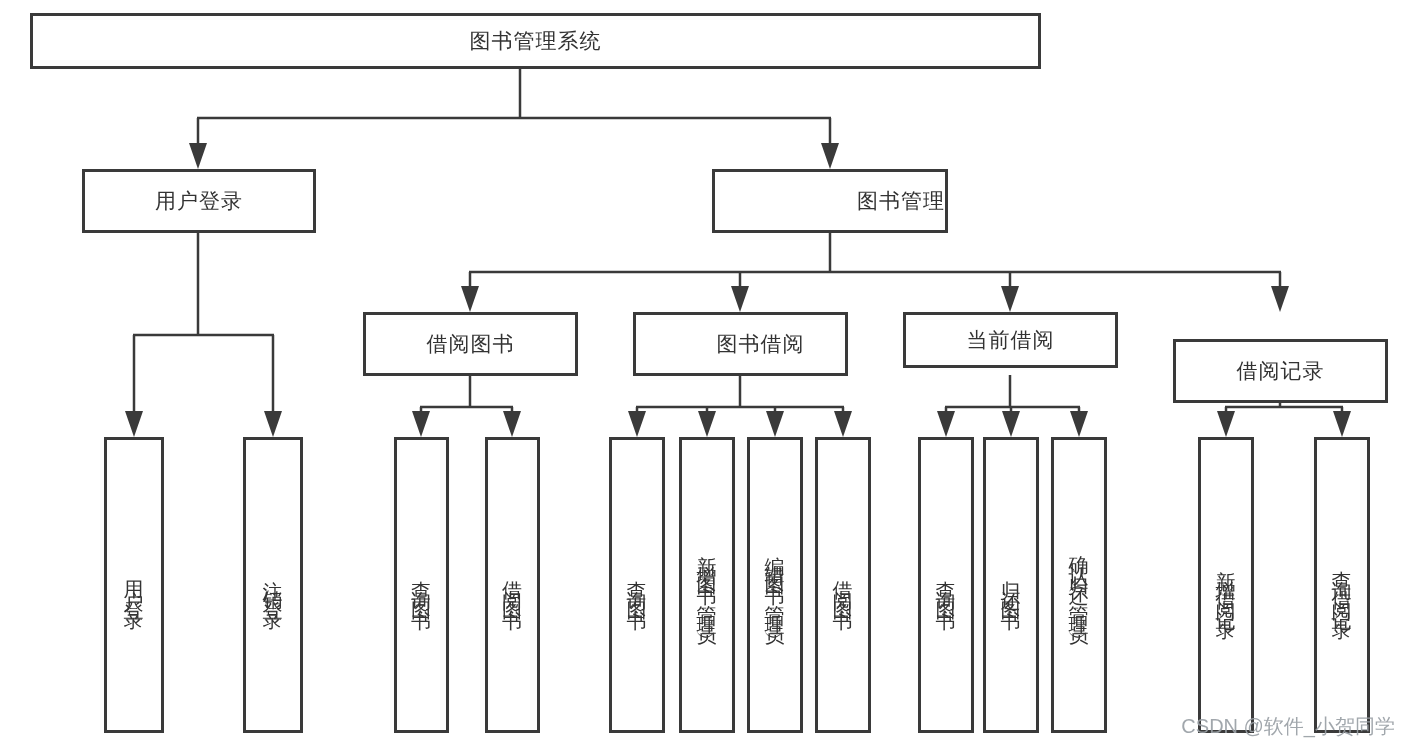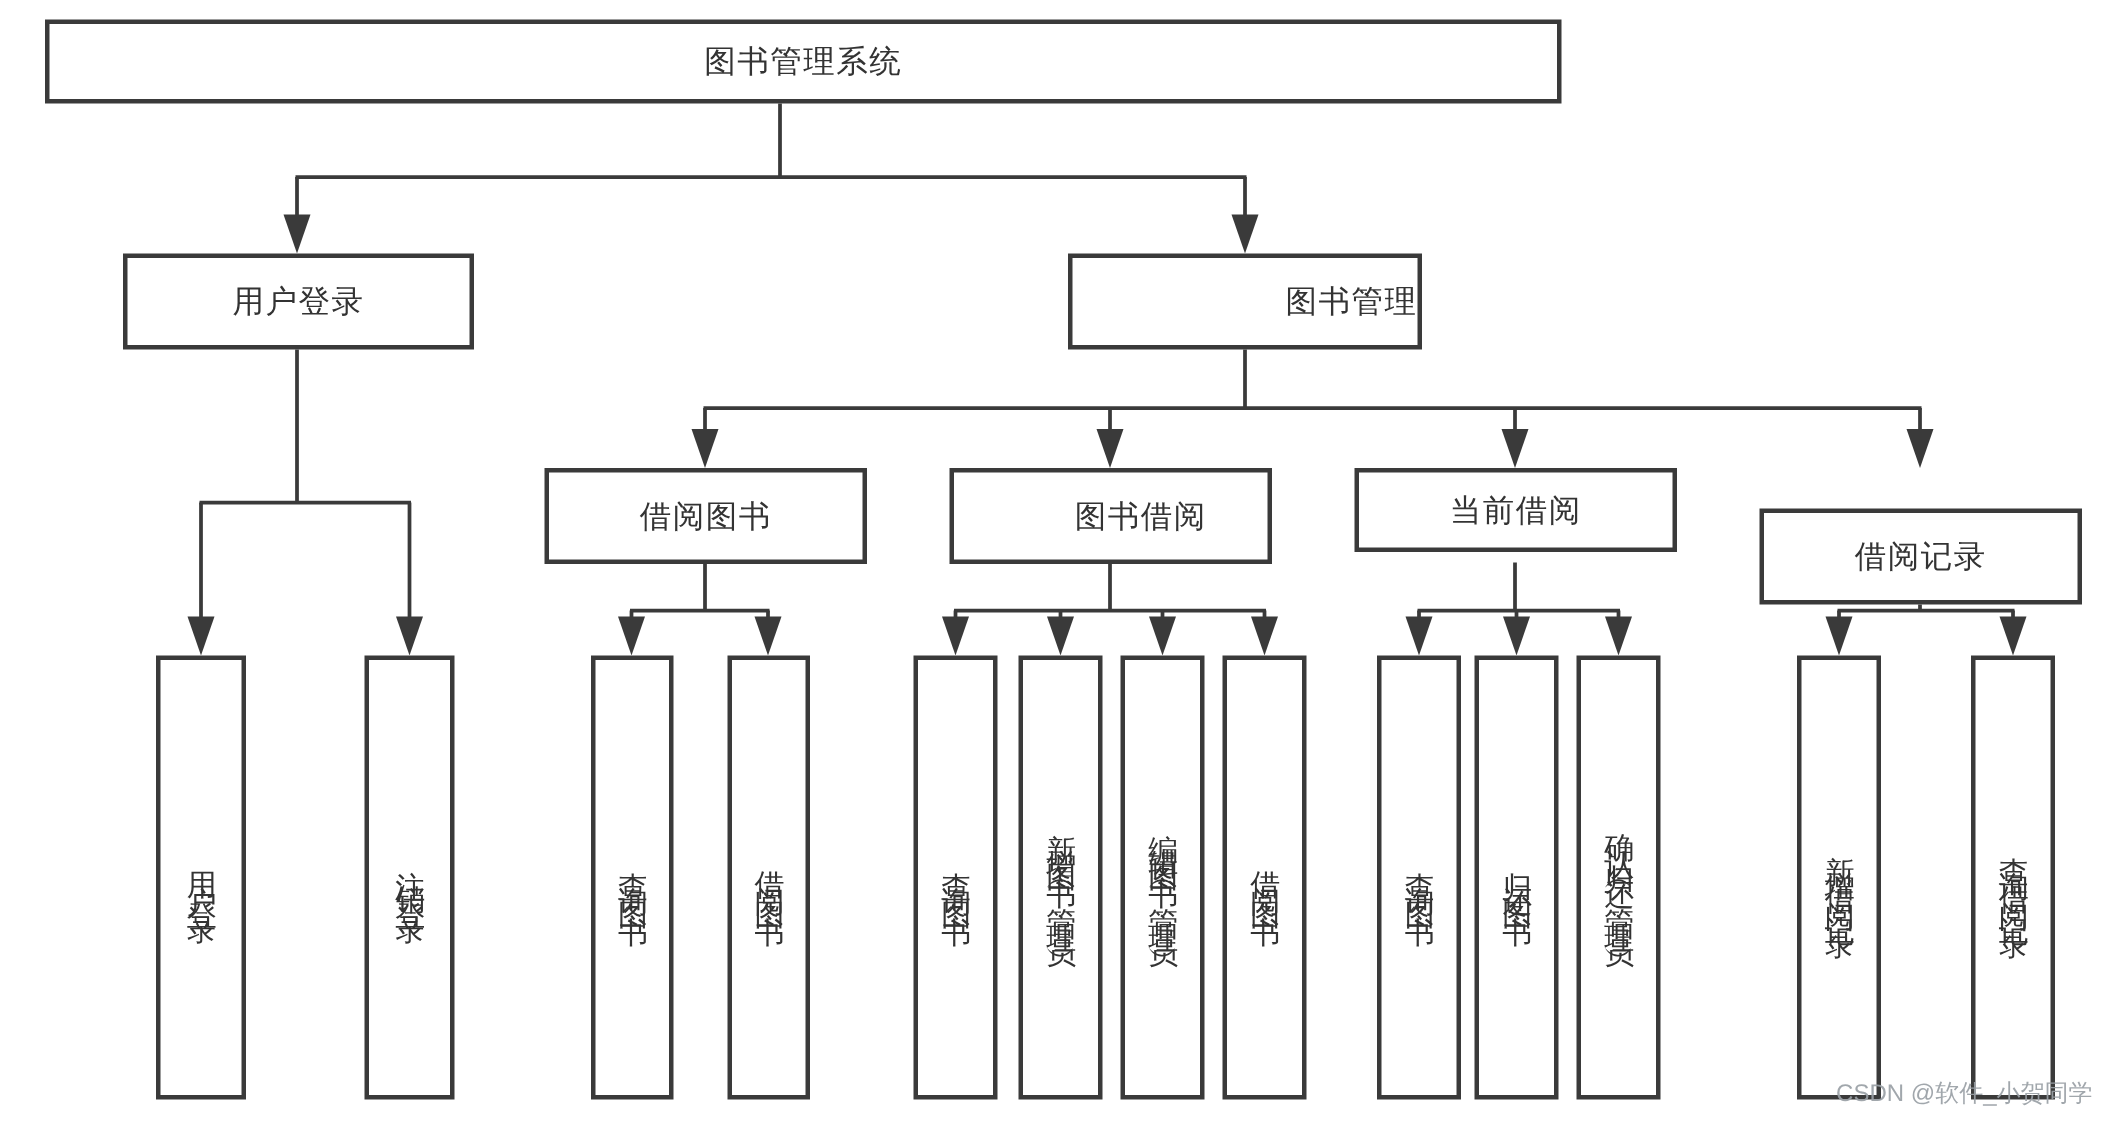--- a/index.html
+++ b/index.html
@@ -34,21 +34,21 @@
     writing-mode: vertical-rl;
     text-orientation: mixed;
     font-size: 20px;
     line-height: 1;
     letter-spacing: 10px;
   }
   .watermark {
     position: absolute;
     right: 10px;
     bottom: 7px;
-    font-size: 16px;
+    font-size: 20px;
     color: #9aa0a6;
     opacity: 0.92;
     z-index: 3;
     white-space: nowrap;
   }
 </style>
 </head>
 <body>
 
 <div class="stage">

